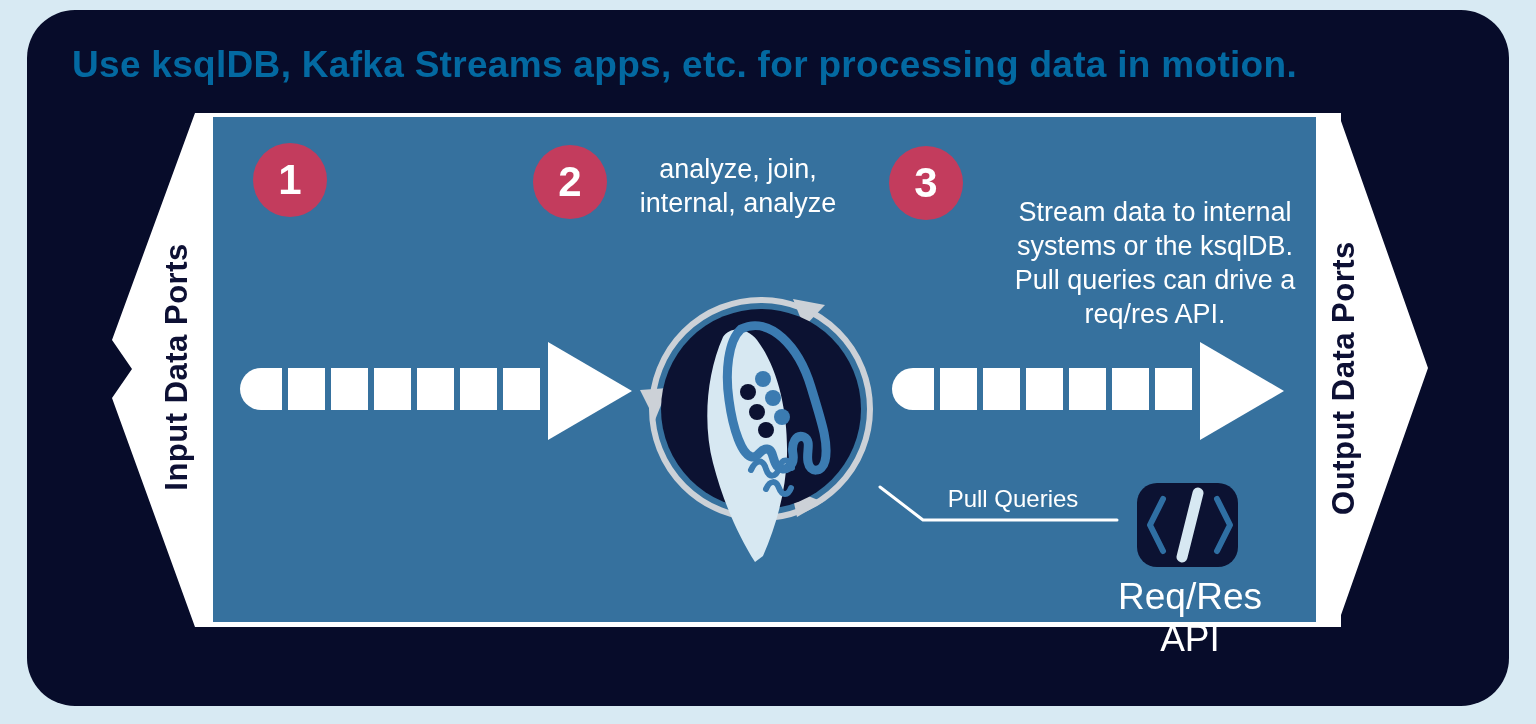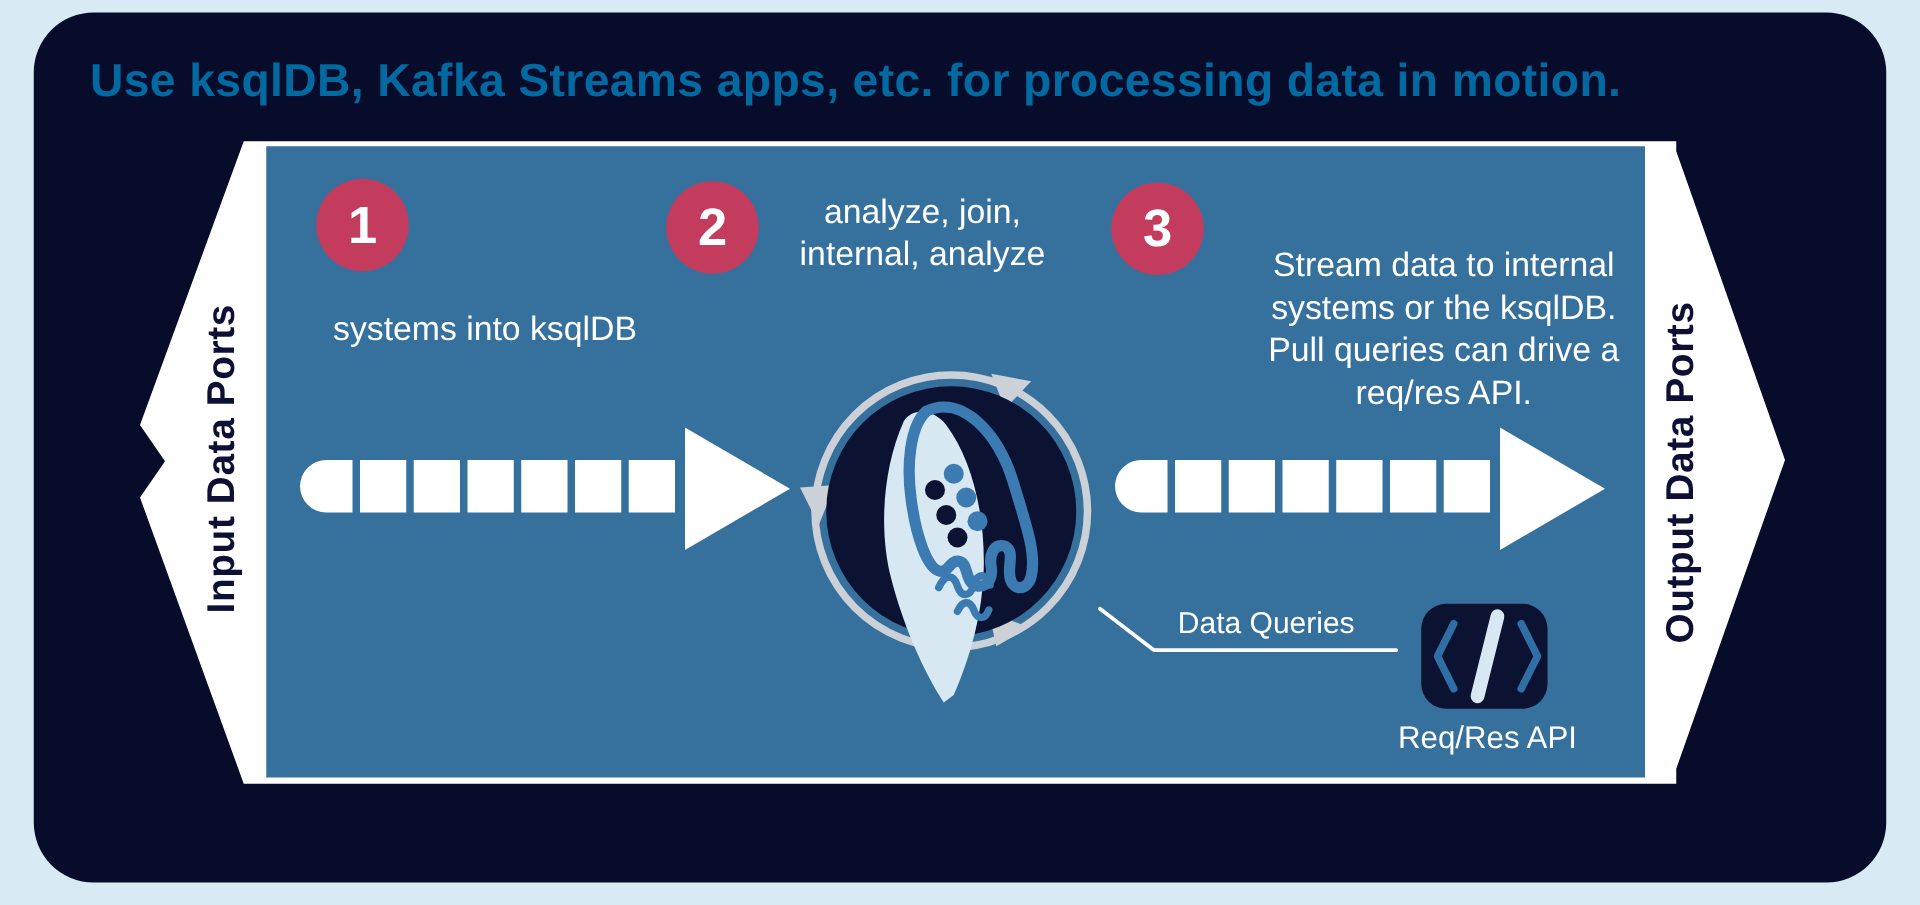--- a/index.html
+++ b/index.html
@@ -41,21 +41,21 @@
     transform:rotate(-90deg);white-space:nowrap;
   }
   .vl-in{left:17px;top:347px;width:320px;}
   .vl-out{left:1174px;top:358px;width:340px;}
   .pull-label{
     position:absolute;left:920px;top:485px;width:186px;
     color:#ffffff;font-size:24px;text-align:center;
   }
   .api-label{
     position:absolute;left:1100px;top:576px;width:180px;
-    color:#ffffff;font-size:25px;text-align:center;
+    color:#ffffff;font-size:37px;text-align:center;
   }
 </style>
 </head>
 <body>
 
 <div class="page">
 
   <div class="board"></div>
 
   <div class="title">Use ksqlDB, Kafka Streams apps, etc. for processing data in motion.</div>
@@ -126,32 +126,31 @@
     <span>1</span>
   </div>
   <div class="step-circle c2">
     <span>2</span>
   </div>
   <div class="step-circle c3">
     <span>3</span>
   </div>
 
   <div class="step-text t1">
-    <div>systems into ksqlDB</div>
   </div>
   <div class="step-text t2">
     <div>analyze, join,</div>
     <div>internal, analyze</div>
   </div>
   <div class="step-text t3">
     <div>Stream data to internal</div>
     <div>systems or the ksqlDB.</div>
     <div>Pull queries can drive a</div>
     <div>req/res API.</div>
   </div>
 
   <div class="vlabel vl-in">Input Data Ports</div>
   <div class="vlabel vl-out">Output Data Ports</div>
 
-  <div class="pull-label">Data Queries</div>
+  <div class="pull-label">Pull Queries</div>
   <div class="api-label">Req/Res API</div>
 
 </div>
 
 </body></html>

